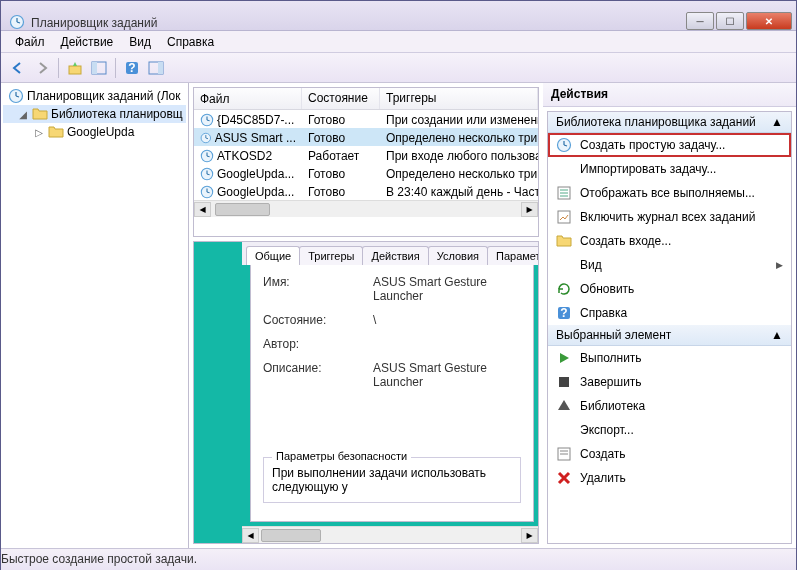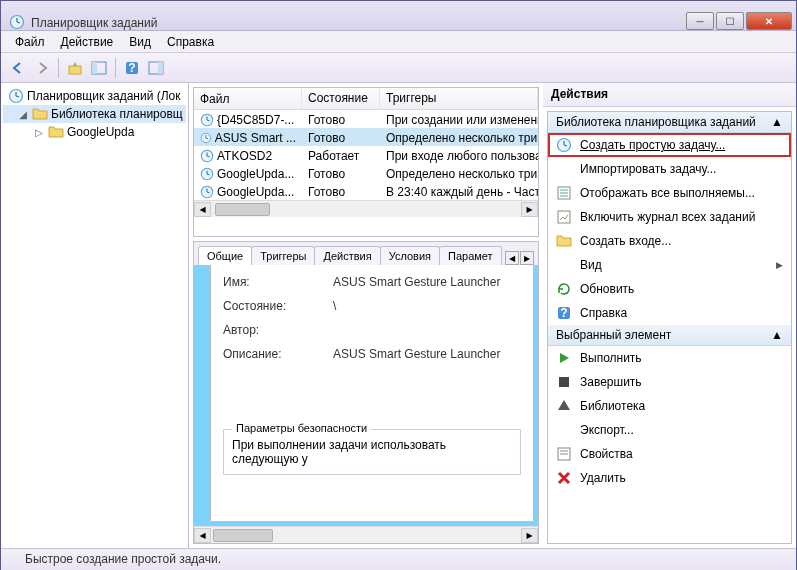--- a/index.html
+++ b/index.html
@@ -41,43 +41,43 @@
 .task-row.sel { background: #cde6f7; }
 .task-row div { padding: 1px 6px; overflow: hidden; white-space: nowrap; }
 .col-file { width: 108px; display: flex; align-items: center; gap: 3px; }
 .col-state { width: 78px; }
 .col-trig { flex: 1; }
 .hscrollbar { height: 17px; background: #f0f0f0; border-top: 1px solid #ddd; display: flex; align-items: center; }
 .hscrollbar .arrow { width: 17px; height: 15px; background: #e8e8e8; border: 1px solid #ccc; display: flex; align-items: center; justify-content: center; font-size: 8px; cursor: default; }
 .hscrollbar .track { flex: 1; height: 15px; position: relative; }
 .hscrollbar .thumb { position: absolute; height: 13px; top: 1px; background: #d0d0d0; border: 1px solid #b0b0b0; border-radius: 2px; }
 
-.details { flex: 1; border: 1px solid #c0bcd0; margin: 0 4px 4px 4px; background: #7dd3fc; overflow: hidden; display: flex; flex-direction: column; }
+.details { flex: 1; border: 1px solid #c0bcd0; margin: 0 4px 4px 4px; background: #14b8a6; overflow: hidden; display: flex; flex-direction: column; padding-left: 48px; }
 .tabs { display: flex; background: #f0eef6; padding: 4px 4px 0 4px; gap: 0; align-items: flex-end; }
 .tab { padding: 3px 8px; border: 1px solid #c0bcd0; border-bottom: none; background: #f6f4fa; cursor: default; border-radius: 3px 3px 0 0; margin-right: -1px; font-size: 11px; }
 .tab.active { background: #fff; position: relative; z-index: 1; }
 .tab-nav { margin-left: auto; display: flex; gap: 1px; }
 .tab-nav span { width: 14px; height: 14px; border: 1px solid #aaa; background: #f0f0f4; font-size: 8px; display: flex; align-items: center; justify-content: center; cursor: default; }
-.tab-content { flex: 1; background: #fff; border: 1px solid #c0bcd0; margin: 0 4px 4px 16px; border-top: none; padding: 10px 12px; overflow: hidden; }
+.tab-content { flex: 1; background: #fff; border: 1px solid #c0bcd0; margin: 0 4px 4px 8px; border-top: none; padding: 10px 12px; overflow: hidden; }
 .field-row { display: flex; margin-bottom: 10px; }
 .field-label { width: 110px; color: #333; }
 .field-value { flex: 1; color: #333; }
 .sec-group { border: 1px solid #d0cce0; padding: 8px; margin-top: 8px; position: relative; }
 .sec-group legend { position: absolute; top: -8px; left: 8px; background: #fff; padding: 0 4px; font-size: 11px; }
 
 .actions-pane { width: 253px; display: flex; flex-direction: column; background: #fff; }
 .actions-title { height: 24px; background: linear-gradient(#f8f6fc, #eeeaf6); padding: 4px 8px; font-weight: bold; border-bottom: 1px solid #d0cce0; }
 .actions-body { flex: 1; border: 1px solid #c0bcd0; margin: 4px; overflow-y: auto; overflow-x: hidden; }
 .action-header { background: linear-gradient(#eff4fb, #dde9f7); padding: 3px 8px; font-size: 11px; border-bottom: 1px solid #c7d5e8; display: flex; justify-content: space-between; align-items: center; cursor: default; }
 .action-item { display: flex; align-items: center; padding: 4px 8px; gap: 8px; cursor: default; white-space: nowrap; }
-.action-item.highlighted { border: 2px solid #c83030; padding: 2px 6px; text-decoration: underline; }
+.action-item.highlighted { border: 2px solid #c83030; padding: 2px 6px; }
 .action-icon { width: 16px; height: 16px; flex-shrink: 0; }
 .action-arrow { margin-left: auto; font-size: 9px; color: #555; }
 
-.statusbar { height: 22px; background: linear-gradient(#f4f0f8,#eae4f4); border-top: 1px solid #c8c4d8; padding: 3px 24px; color: #333; font-size: 11px; }
+.statusbar { height: 22px; background: linear-gradient(#f4f0f8,#eae4f4); border-top: 1px solid #c8c4d8; padding: 3px 0; color: #333; font-size: 11px; }
 
 
 .ico-clock circle{stroke:#5aa0d8;stroke-width:1.2;fill:#eaf4fc}
 .ico-clock line{stroke:#2a70a8;stroke-width:1.2}
 </style>
 </head>
 <body>
 
 <div class="window">
 
@@ -376,21 +376,21 @@
         <div class="action-item">
           <span class="action-icon"></span>
           <span>Экспорт...</span>
         </div>
         <div class="action-item">
           <svg class="action-icon" viewBox="0 0 16 16">
               <rect x="2" y="2" width="12" height="12" fill="#fff" stroke="#888"></rect>
               <line x1="4" y1="5" x2="12" y2="5" stroke="#888"></line>
               <line x1="4" y1="8" x2="12" y2="8" stroke="#888"></line>
             </svg>
-          <span>Свойства</span>
+          <span>Создать</span>
         </div>
         <div class="action-item">
           <svg class="action-icon" viewBox="0 0 16 16">
               <path d="M3 3 L13 13 M13 3 L3 13" stroke="#d02020" stroke-width="3"></path>
             </svg>
           <span>Удалить</span>
         </div>
       </div>
     </div>
   </div>

